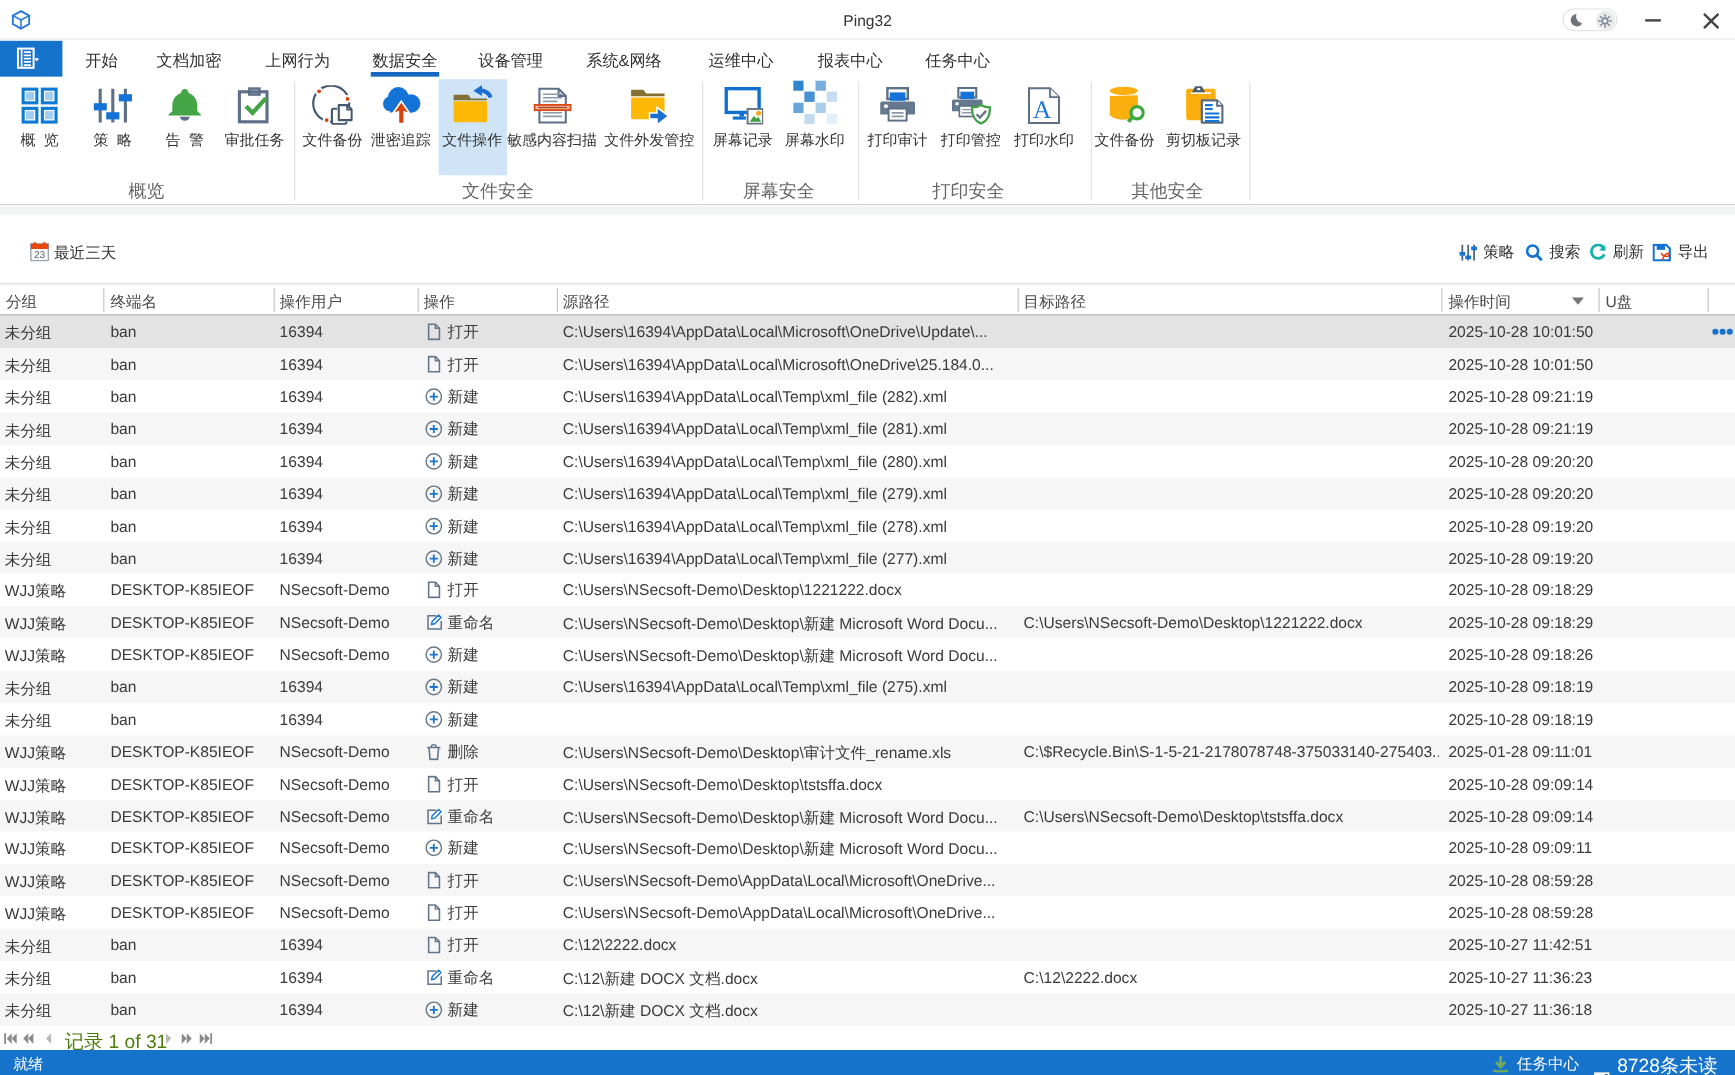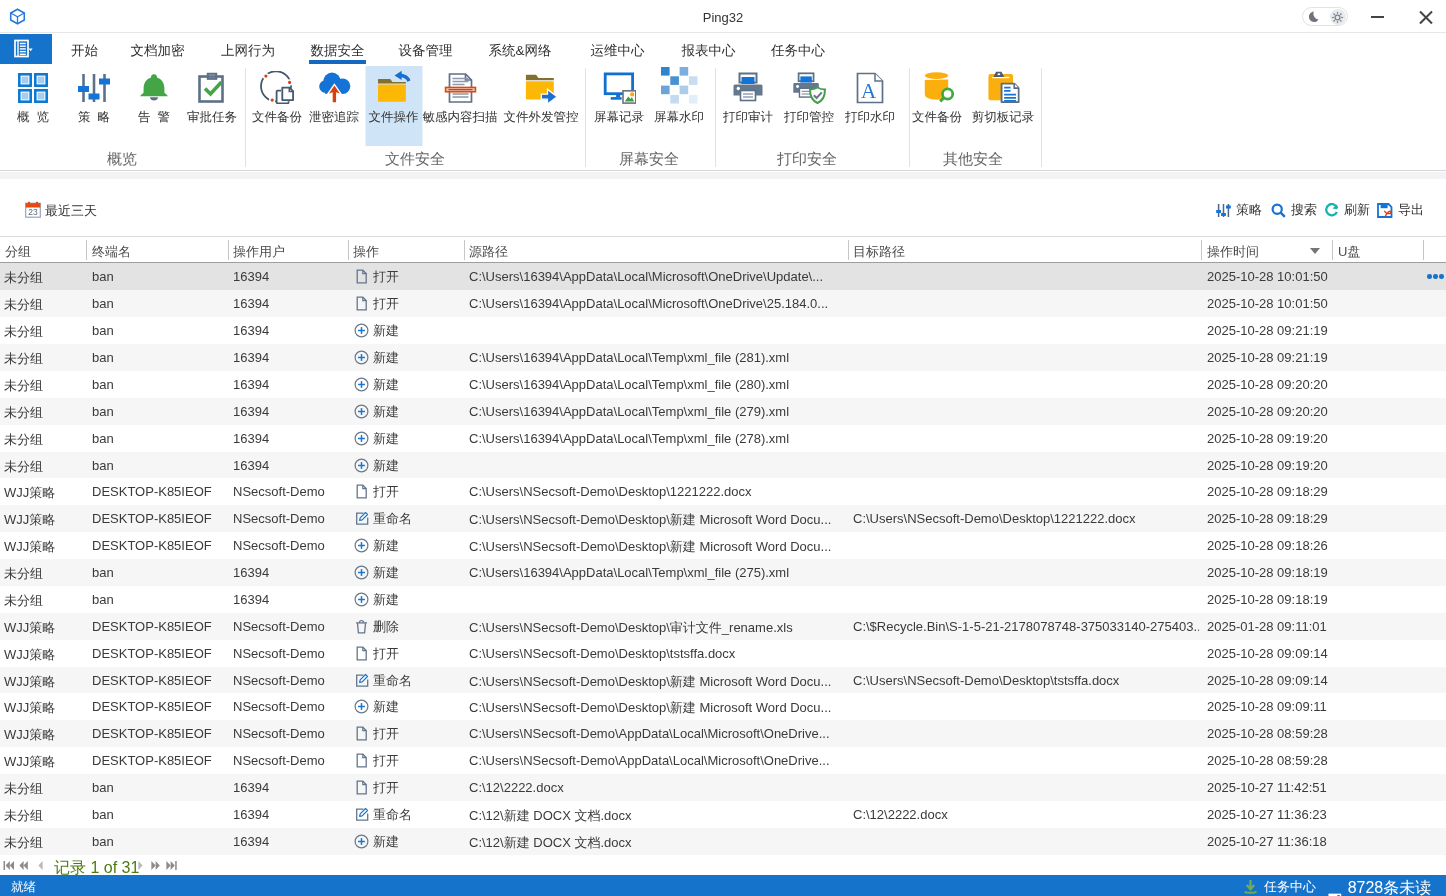--- a/index.html
+++ b/index.html
@@ -423,20 +423,21 @@
   </div>
 <div class="row" style="top:317.1px;background:#ffffff">
     <div class="c c1">未分组</div>
     <div class="c c2">ban</div>
     <div class="c c3">16394</div>
     <div class="c c4"><span class="oi"><svg width="15" height="15" viewBox="0 0 15 15">
           <circle cx="7.5" cy="7.5" r="6.4" fill="none" stroke="#6a7886" stroke-width="1.2"></circle>
           <line x1="7.5" y1="4.1" x2="7.5" y2="10.9" stroke="#1976d2" stroke-width="1.5"></line>
           <line x1="4.1" y1="7.5" x2="10.9" y2="7.5" stroke="#1976d2" stroke-width="1.5"></line>
         </svg></span><span class="ot">新建</span></div>
+    <div class="c c5">C:\Users\16394\AppData\Local\Temp\xml_file (282).xml</div>
     <div class="c c6"></div>
     <div class="c c7">2025-10-28 09:21:19</div>
   </div>
 <div class="row" style="top:343.9px;background:#f6f6f7">
     <div class="c c1">未分组</div>
     <div class="c c2">ban</div>
     <div class="c c3">16394</div>
     <div class="c c4"><span class="oi"><svg width="15" height="15" viewBox="0 0 15 15">
           <circle cx="7.5" cy="7.5" r="6.4" fill="none" stroke="#6a7886" stroke-width="1.2"></circle>
           <line x1="7.5" y1="4.1" x2="7.5" y2="10.9" stroke="#1976d2" stroke-width="1.5"></line>
@@ -487,20 +488,21 @@
   </div>
 <div class="row" style="top:451.5px;background:#f6f6f7">
     <div class="c c1">未分组</div>
     <div class="c c2">ban</div>
     <div class="c c3">16394</div>
     <div class="c c4"><span class="oi"><svg width="15" height="15" viewBox="0 0 15 15">
           <circle cx="7.5" cy="7.5" r="6.4" fill="none" stroke="#6a7886" stroke-width="1.2"></circle>
           <line x1="7.5" y1="4.1" x2="7.5" y2="10.9" stroke="#1976d2" stroke-width="1.5"></line>
           <line x1="4.1" y1="7.5" x2="10.9" y2="7.5" stroke="#1976d2" stroke-width="1.5"></line>
         </svg></span><span class="ot">新建</span></div>
+    <div class="c c5">C:\Users\16394\AppData\Local\Temp\xml_file (277).xml</div>
     <div class="c c6"></div>
     <div class="c c7">2025-10-28 09:19:20</div>
   </div>
 <div class="row" style="top:478.3px;background:#ffffff">
     <div class="c c1">WJJ策略</div>
     <div class="c c2">DESKTOP-K85IEOF</div>
     <div class="c c3">NSecsoft-Demo</div>
     <div class="c c4"><span class="oi"><svg width="15" height="15" viewBox="0 0 15 15">
           <path d="M3.2 1.2 h5.6 l3.4 3.4 v9.2 h-9 z" fill="none" stroke="#64758a" stroke-width="1.3"></path>
           <path d="M8.8 1.2 v3.4 h3.4" fill="none" stroke="#64758a" stroke-width="1.2"></path>

